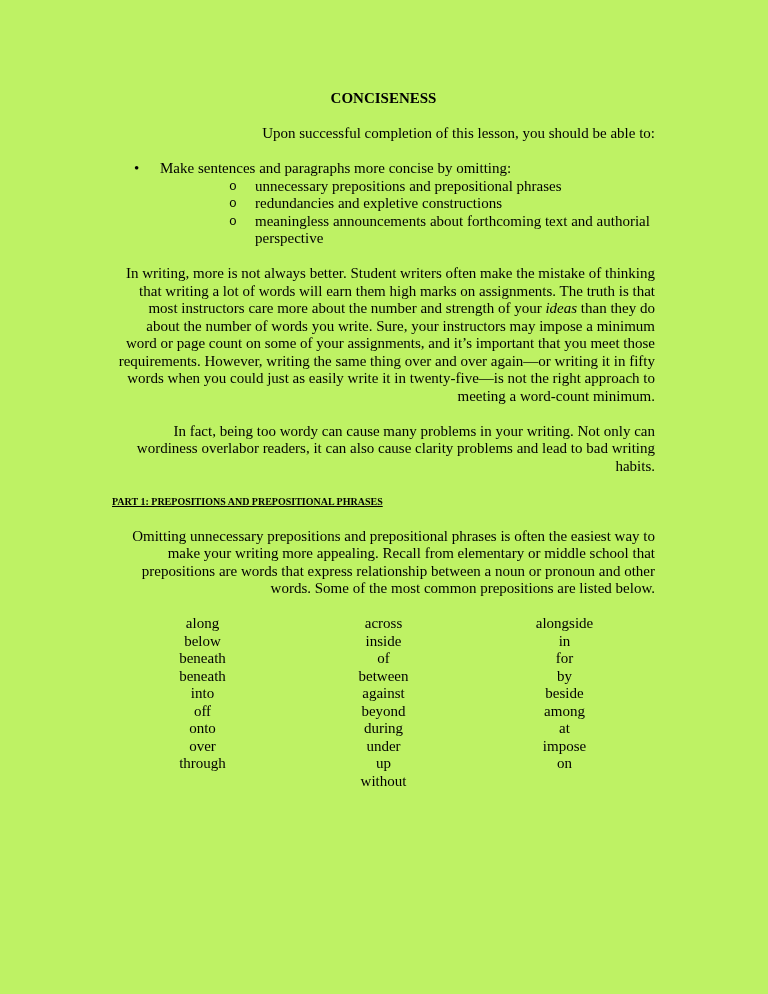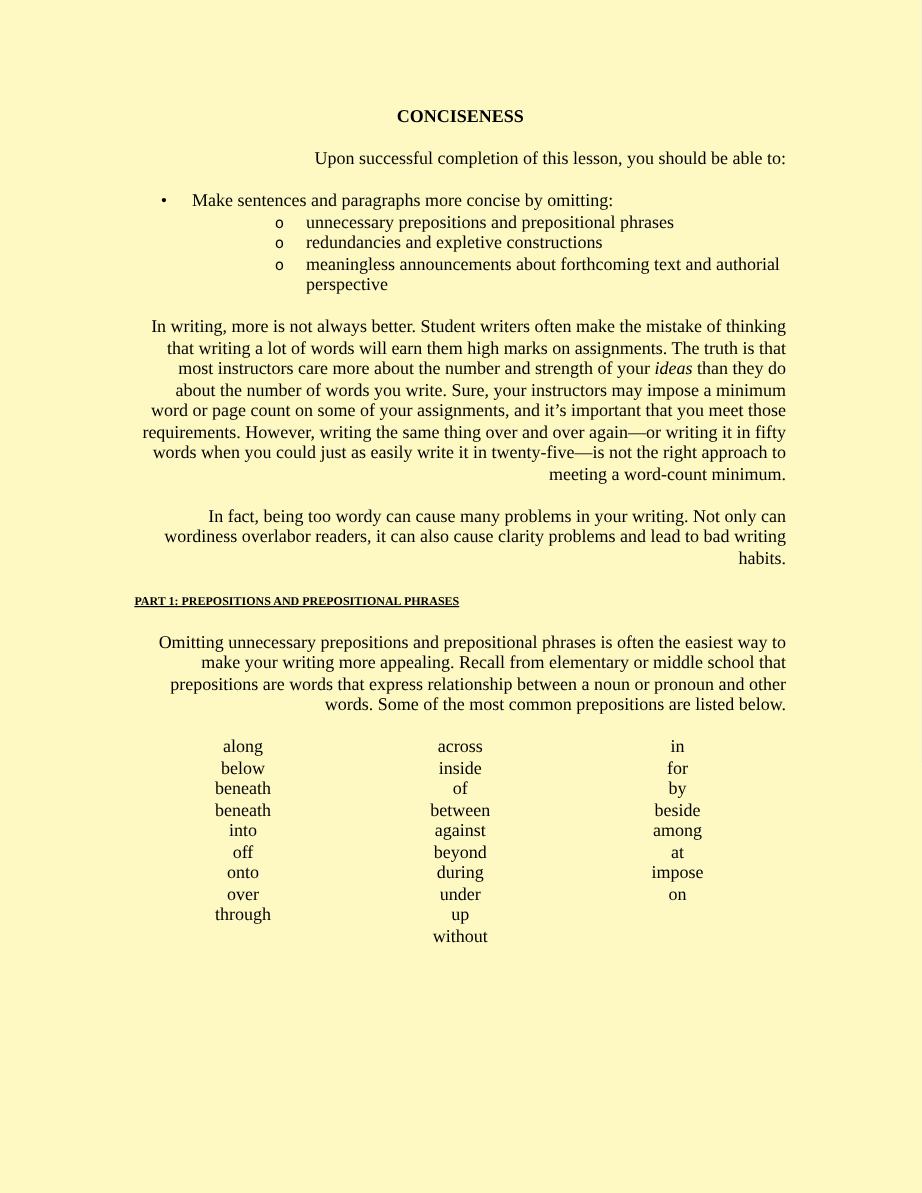--- a/index.html
+++ b/index.html
@@ -1,21 +1,21 @@
 <!DOCTYPE html>
 <html><head>
 <meta charset="utf-8">
 <style>
   html, body { margin: 0; padding: 0; background: #e8e8e8; }
   .page {
     position: relative;
     width: 768px;
     height: 994px;
     margin: 0 auto;
-    background: #fef9c3;
+    background: #bef264;
     color: #000000;
     font-family: "Liberation Serif", serif;
     font-size: 15px;
     line-height: 17.5px;
     box-sizing: border-box;
     padding: 90px 113px 0 112px;
     overflow: hidden;
   }
   .content { width: 543px; }
   .doc-title {
@@ -103,20 +103,21 @@
         <div class="prep-word">of</div>
         <div class="prep-word">between</div>
         <div class="prep-word">against</div>
         <div class="prep-word">beyond</div>
         <div class="prep-word">during</div>
         <div class="prep-word">under</div>
         <div class="prep-word">up</div>
         <div class="prep-word">without</div>
       </div>
       <div class="prep-col">
+        <div class="prep-word">alongside</div>
         <div class="prep-word">in</div>
         <div class="prep-word">for</div>
         <div class="prep-word">by</div>
         <div class="prep-word">beside</div>
         <div class="prep-word">among</div>
         <div class="prep-word">at</div>
         <div class="prep-word">impose</div>
         <div class="prep-word">on</div>
       </div>
     </div>

